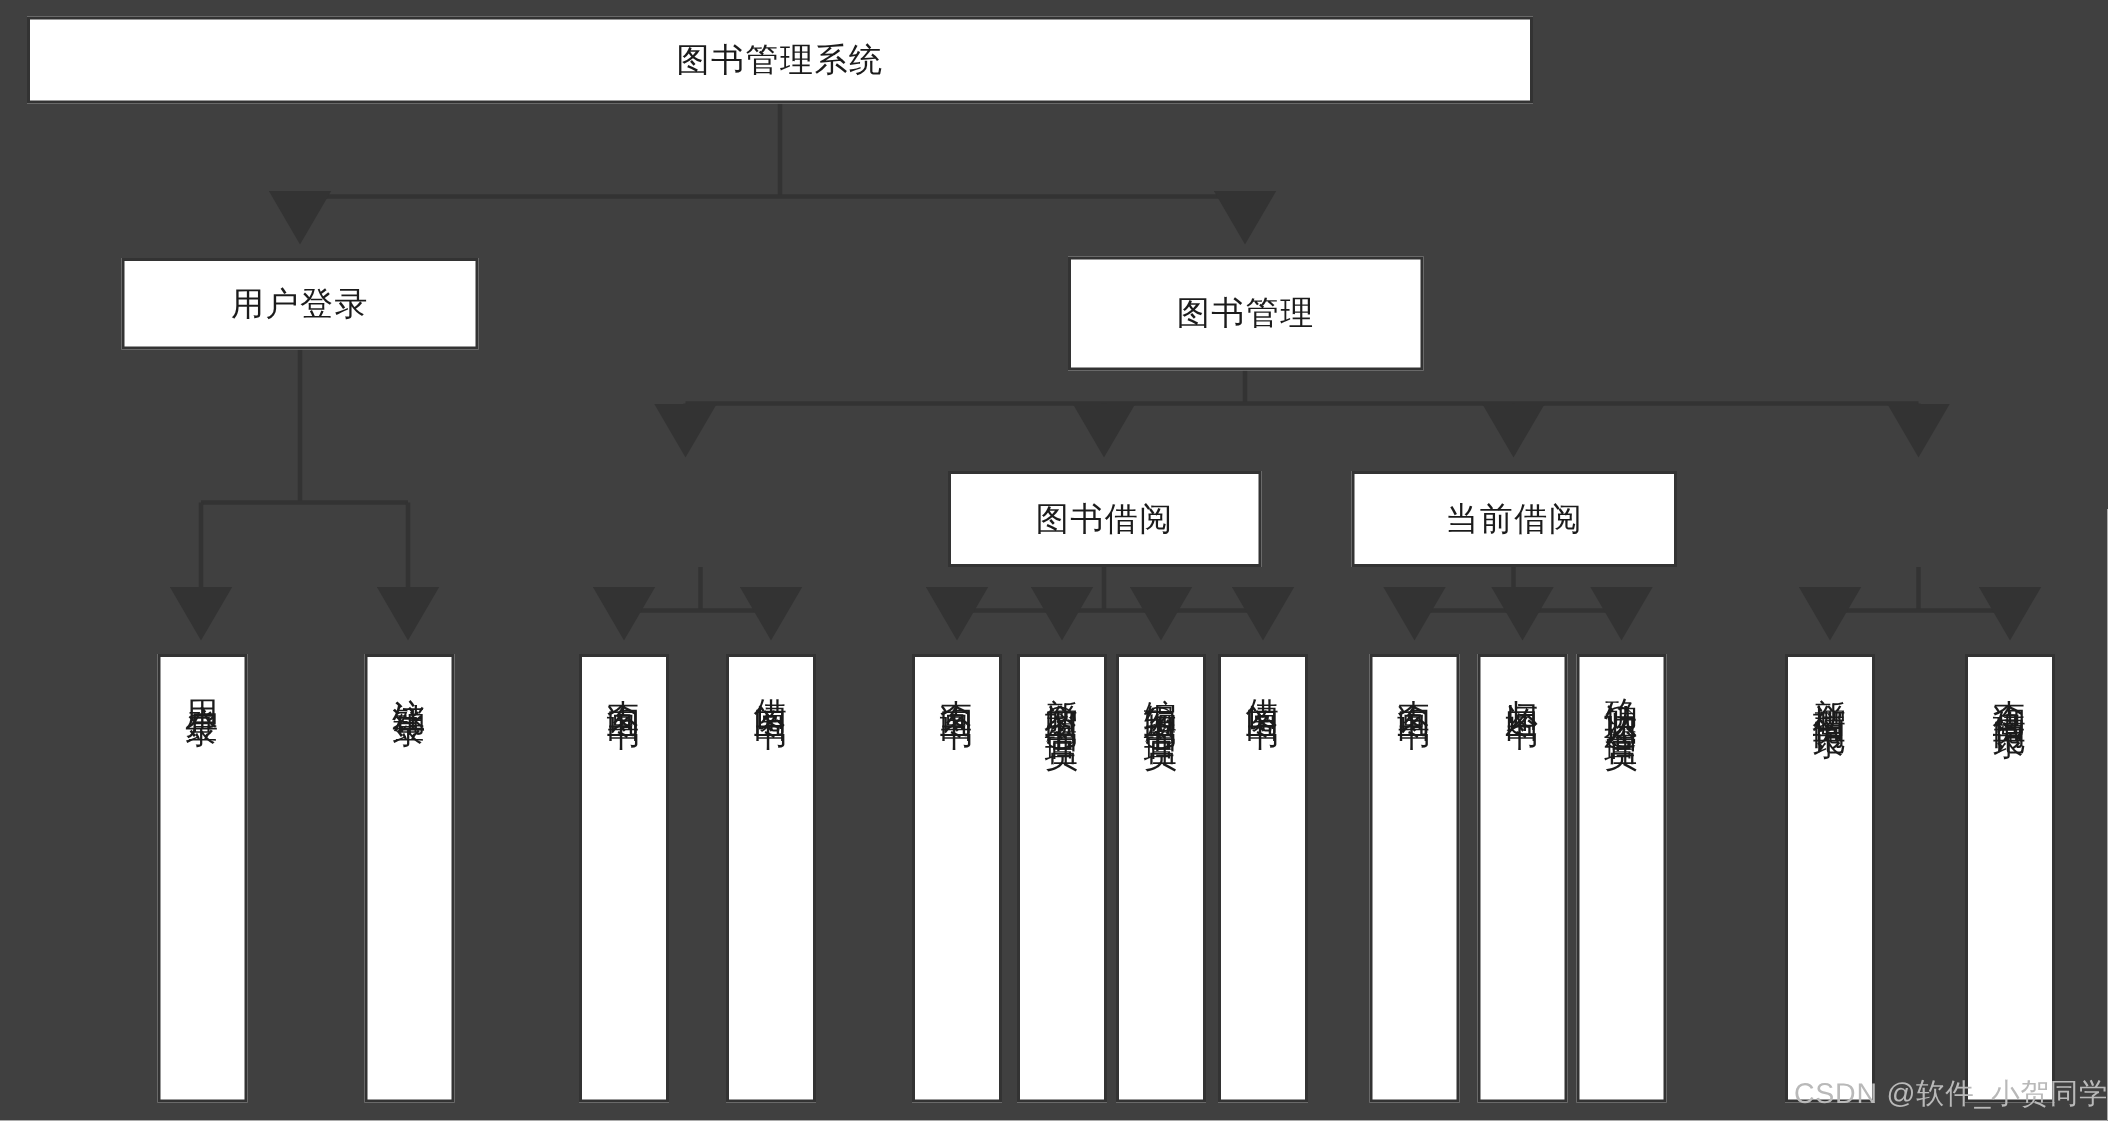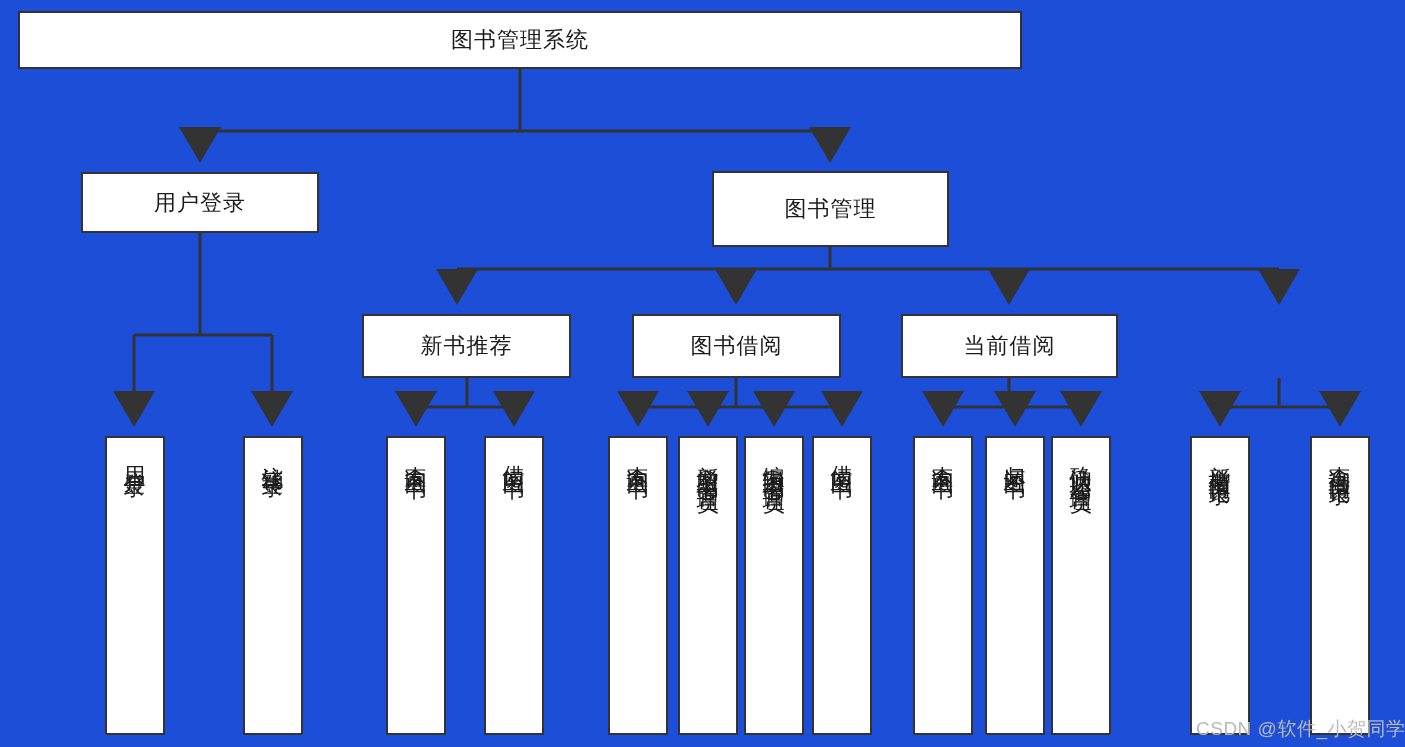--- a/index.html
+++ b/index.html
@@ -7,21 +7,21 @@
     padding: 0;
     background: #ffffff;
   }
   body {
     font-family: "Liberation Sans", "DejaVu Sans", sans-serif;
   }
   #canvas {
     position: relative;
     width: 1405px;
     height: 747px;
-    background: #1d4ed8;
+    background: #404040;
     overflow: hidden;
   }
   #wires {
     position: absolute;
     left: 0;
     top: 0;
     width: 1405px;
     height: 747px;
     pointer-events: none;
   }
@@ -120,23 +120,20 @@
     <span>图书管理系统</span>
   </div>
 
   <div class="node horiz" style="left:81px; top:172px; width:238px; height:61px;">
     <span>用户登录</span>
   </div>
   <div class="node horiz" style="left:712px; top:171px; width:237px; height:76px;">
     <span>图书管理</span>
   </div>
 
-  <div class="node horiz" style="left:362px; top:314px; width:209px; height:64px;">
-    <span>新书推荐</span>
-  </div>
   <div class="node horiz" style="left:632px; top:314px; width:209px; height:64px;">
     <span>图书借阅</span>
   </div>
   <div class="node horiz" style="left:901px; top:314px; width:217px; height:64px;">
     <span>当前借阅</span>
   </div>
 
   <div class="node vert" style="left:105px; top:436px; width:60px; height:299px;">
     <span class="vtext">用户登录</span>
   </div>

